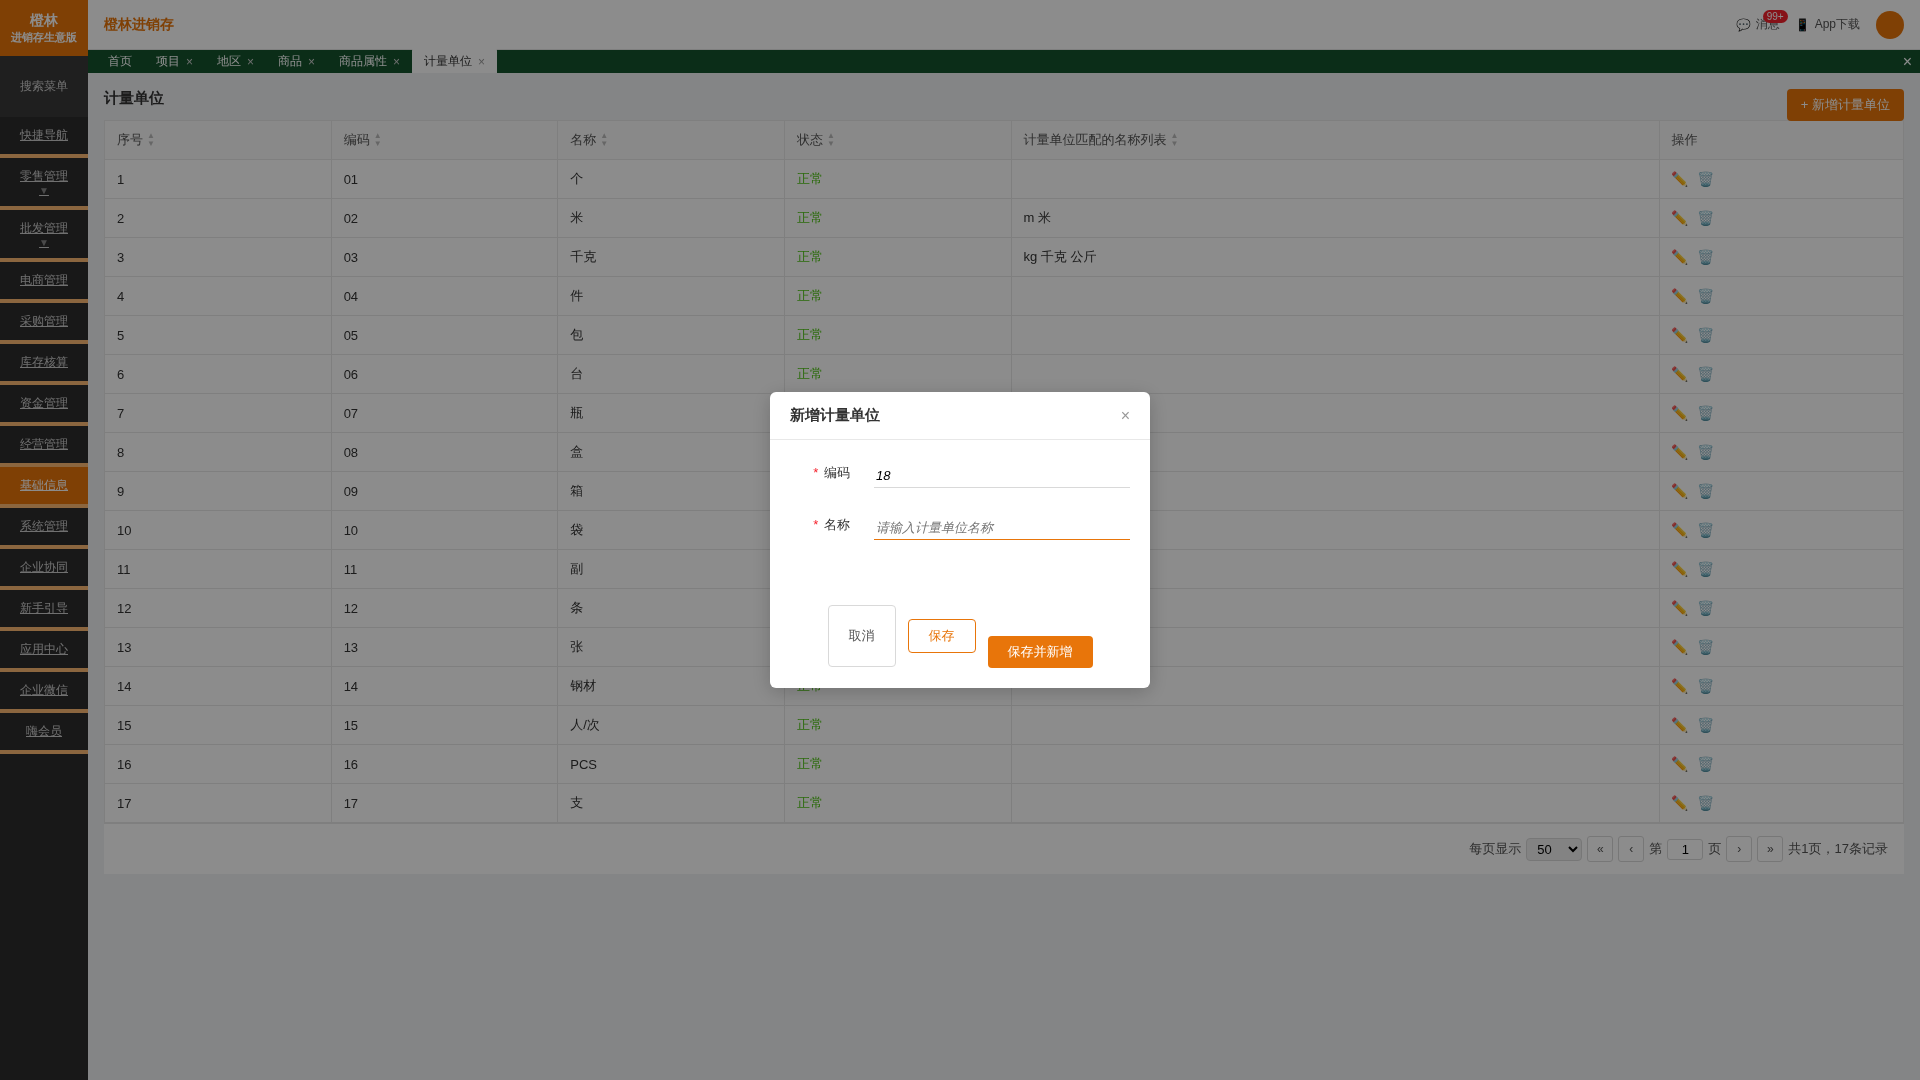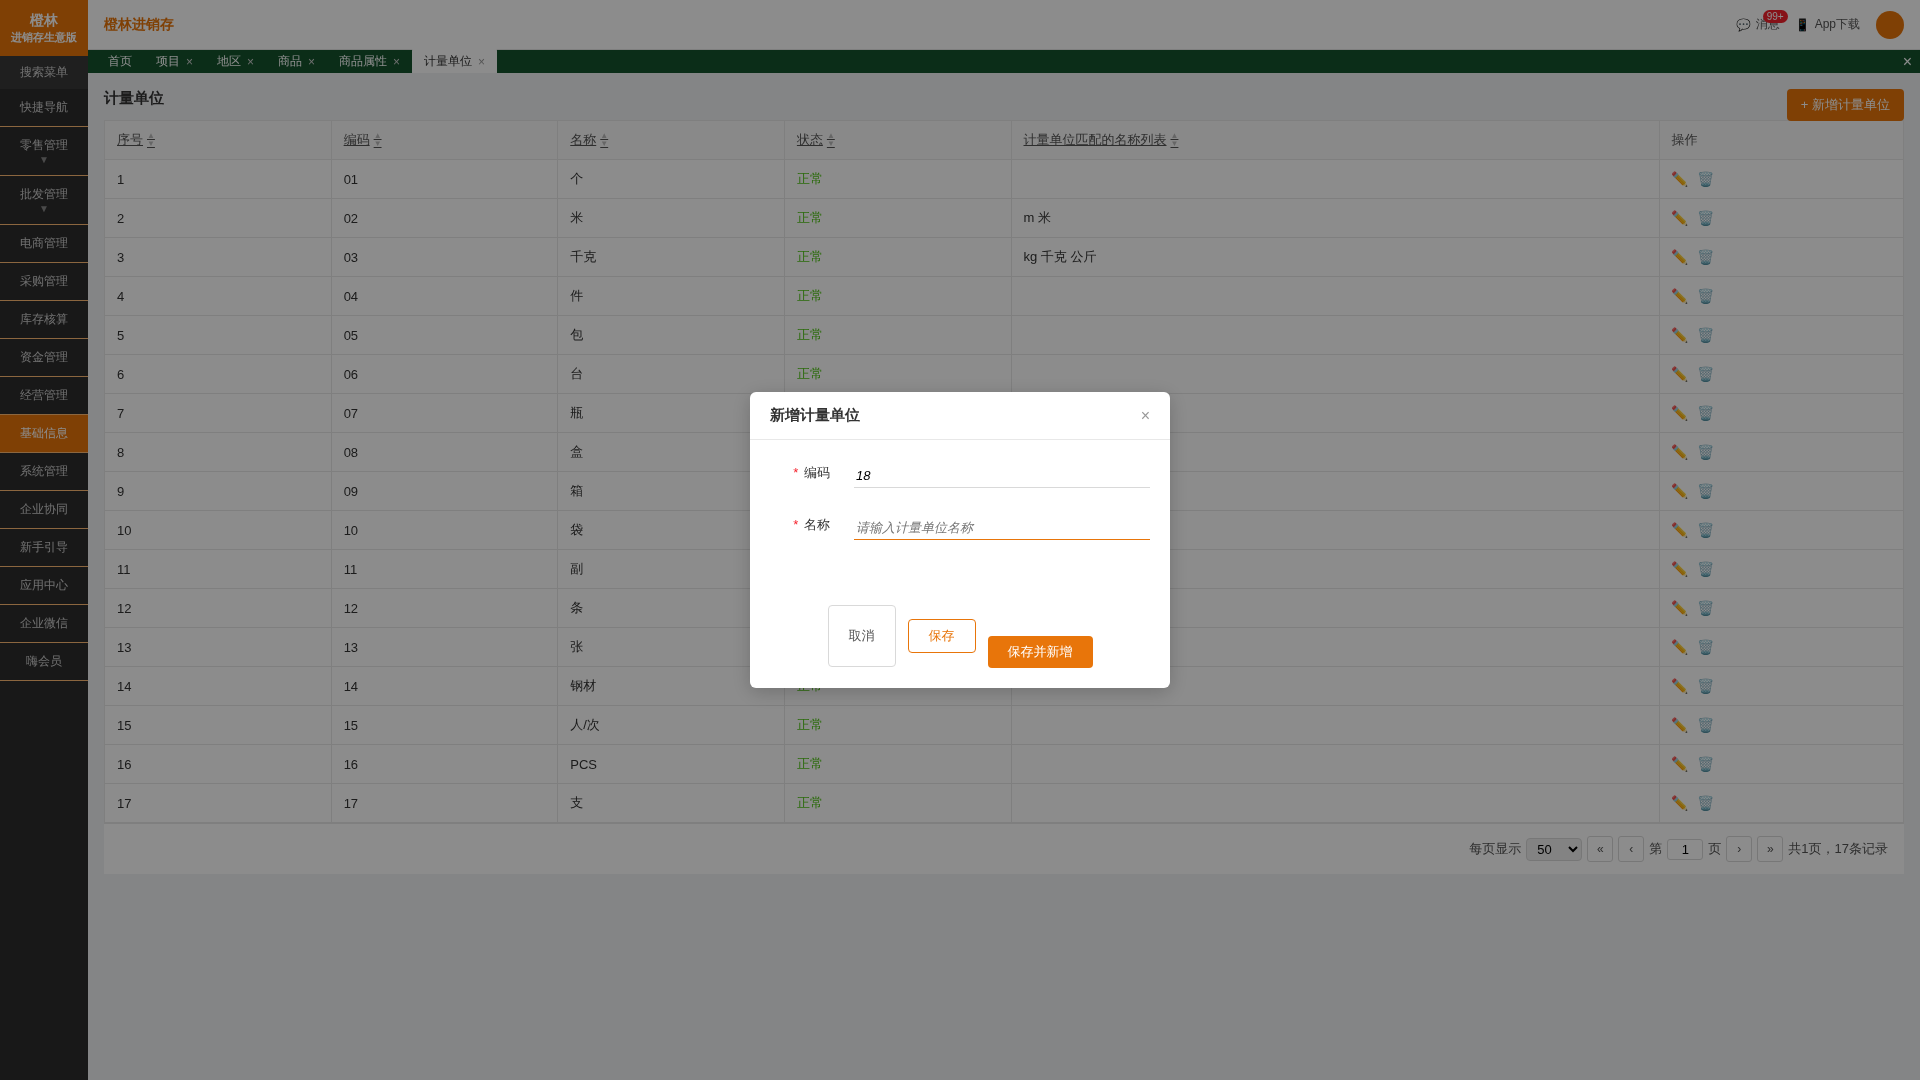--- a/index.html
+++ b/index.html
@@ -20,34 +20,35 @@
       display: flex;
       align-items: center;
       justify-content: center;
       color: white;
       font-size: 14px;
       font-weight: bold;
       flex-direction: column;
     }
     .sidebar-logo-text { font-size: 11px; }
     .sidebar-search {
-      padding: 8px 6px;
+      padding: 22px 6px;
       background: #3a3a3a;
       color: #ccc;
       font-size: 12px;
       text-align: center;
       cursor: pointer;
     }
     .sidebar-nav-item {
       padding: 10px 4px;
       color: #ccc;
       font-size: 12px;
       text-align: center;
       cursor: pointer;
-      border-bottom: 1px solid #fdba74;
+      border-bottom: 4px solid #fdba74;
+      text-decoration: underline;
     }
     .sidebar-nav-item.active { background: #e8750a; color: white; }
     .sidebar-nav-item.has-arrow { display: flex; align-items: center; justify-content: space-between; padding: 10px 8px; flex-direction: column; }
     .sidebar-nav-item .arrow { font-size: 10px; color: #888; }
 
     
     .main-content {
       flex: 1;
       display: flex;
       flex-direction: column;
@@ -145,21 +146,21 @@
     }
     .data-table td {
       border: 1px solid #e8e8e8;
       padding: 10px 12px;
       font-size: 13px;
       color: #333;
     }
     .status-normal { color: #52c41a; }
     .action-icons { display: flex; gap: 8px; }
     .action-icon { color: #aaa; cursor: pointer; font-size: 14px; }
-    .th-sortable { display: flex; align-items: center; gap: 4px; text-decoration: underline; }
+    .th-sortable { display: flex; align-items: center; gap: 4px; }
     .sort-arrows { display: flex; flex-direction: column; font-size: 8px; color: #bbb; line-height: 1; }
 
     
     .pagination {
       display: flex;
       align-items: center;
       justify-content: flex-end;
       padding: 12px 16px;
       background: #fff;
       border-top: 1px solid #e8e8e8;
@@ -201,21 +202,21 @@
       top: 0; left: 0; right: 0; bottom: 0;
       background: rgba(0,0,0,0.45);
       display: flex;
       align-items: center;
       justify-content: center;
       z-index: 1000;
     }
     .modal {
       background: #fff;
       border-radius: 6px;
-      width: 420px;
+      width: 380px;
       box-shadow: 0 4px 20px rgba(0,0,0,0.2);
     }
     .modal-header {
       padding: 14px 20px;
       border-bottom: 1px solid #e8e8e8;
       display: flex;
       align-items: center;
       justify-content: space-between;
     }
     .modal-title { font-size: 15px; font-weight: bold; color: #333; }

